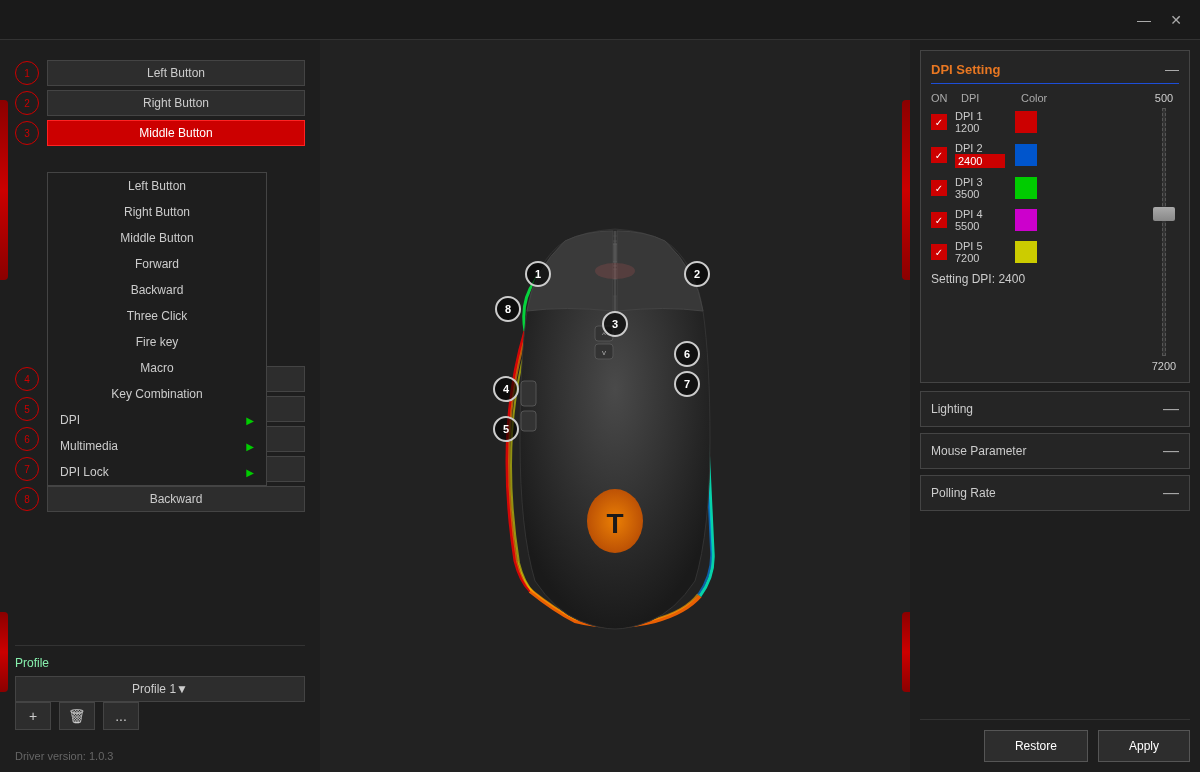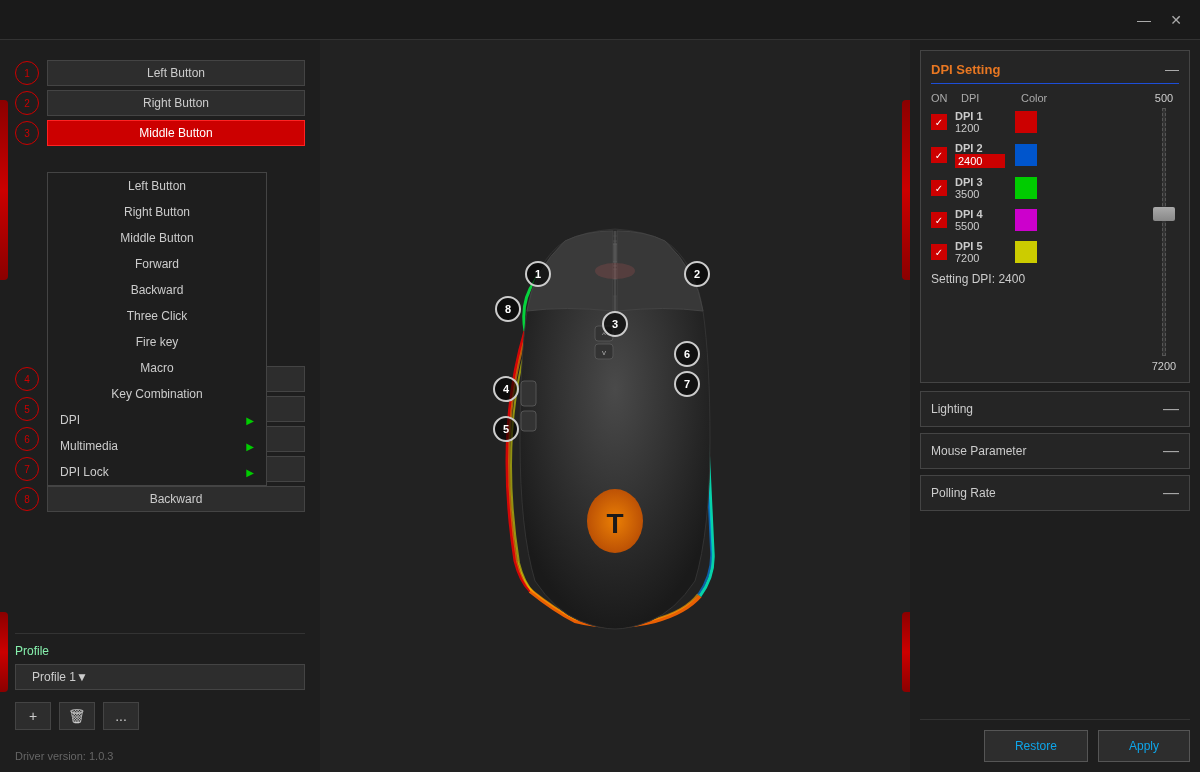--- a/index.html
+++ b/index.html
@@ -139,23 +139,23 @@
       font-size: 12px;
     }
     .profile-select {
       width: 100%;
       background: #2d2d2d;
       border: 1px solid #444;
       color: #ccc;
       padding: 5px 16px;
       cursor: pointer;
       display: flex;
-      justify-content: flex-start;
-      align-items: center;
-      margin-bottom: 12px;
+      justify-content: center;
+      align-items: center;
+      margin-bottom: 0;
     }
     .profile-actions {
       display: flex;
       gap: 8px;
     }
     .profile-btn {
       background: #2d2d2d;
       border: 1px solid #444;
       color: #ccc;
       width: 36px; height: 28px;
@@ -263,21 +263,21 @@
       display: flex; align-items: center; justify-content: center;
       margin-right: 8px;
       cursor: pointer;
       flex-shrink: 0;
     }
     .dpi-name-val {
       width: 50px;
       font-size: 11px;
       color: #ccc;
     }
-    .dpi-name { font-weight: bold; color: #ccc; display: block; }
+    .dpi-name { font-weight: normal; color: #ccc; display: block; }
     .dpi-val { color: #ccc; display: block; }
     .dpi-val.active-val {
       background: #cc0000;
       padding: 1px 3px;
       color: #fff;
     }
     .dpi-color-box {
       width: 22px; height: 22px;
       margin-left: 10px;
       cursor: pointer;
@@ -374,21 +374,21 @@
       border-top: 1px solid #333;
       position: absolute;
       bottom: 0;
       right: 0;
       width: 290px;
     }
     .action-btn {
       padding: 8px 30px;
       background: #2d2d2d;
       border: 1px solid #555;
-      color: #0ea5e9;
+      color: #ffffff;
       cursor: pointer;
       font-size: 12px;
     }
 
     
     .mouse-num {
       position: absolute;
       width: 26px; height: 26px;
       border: 2px solid #ccc;
       border-radius: 50%;

